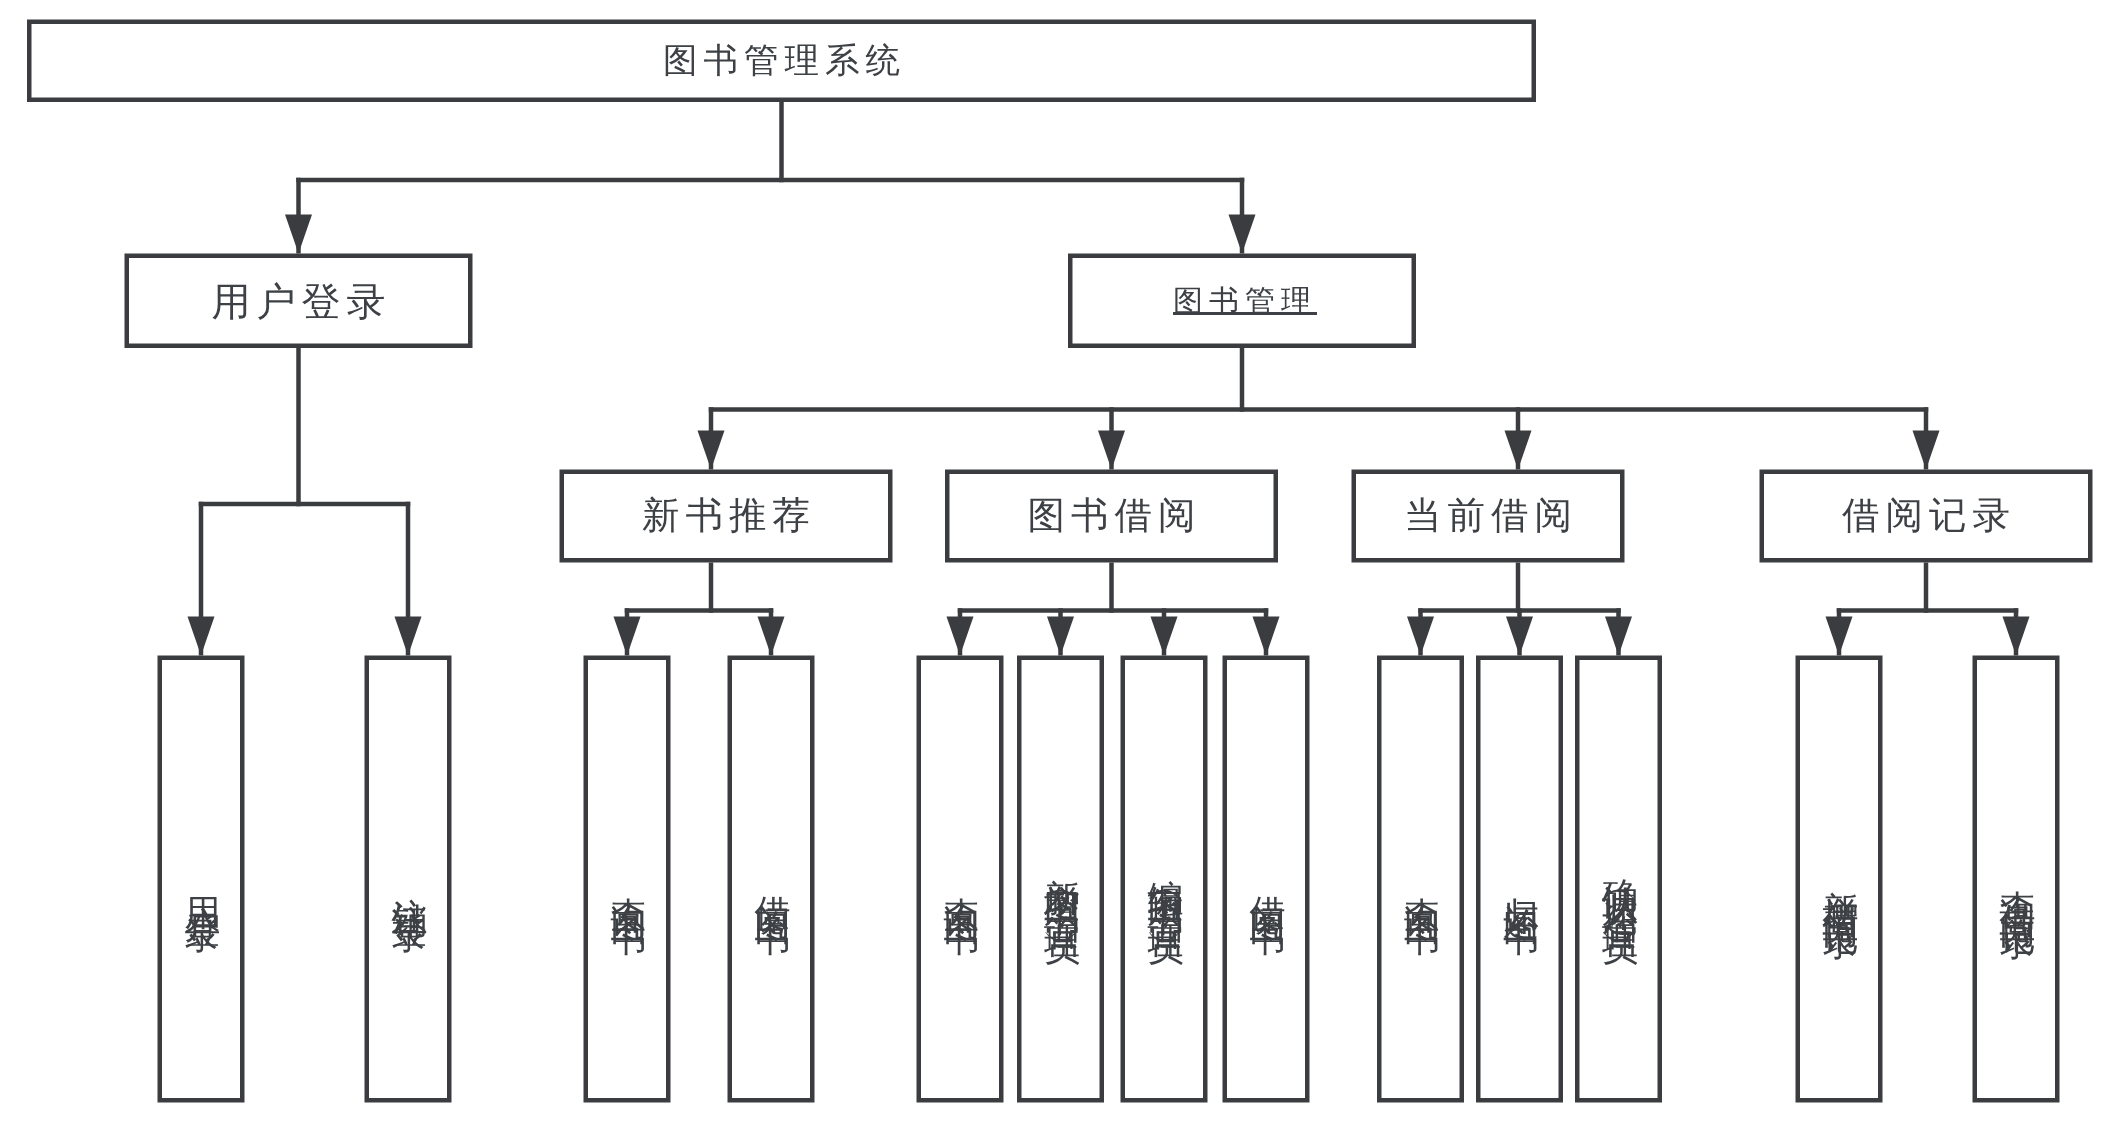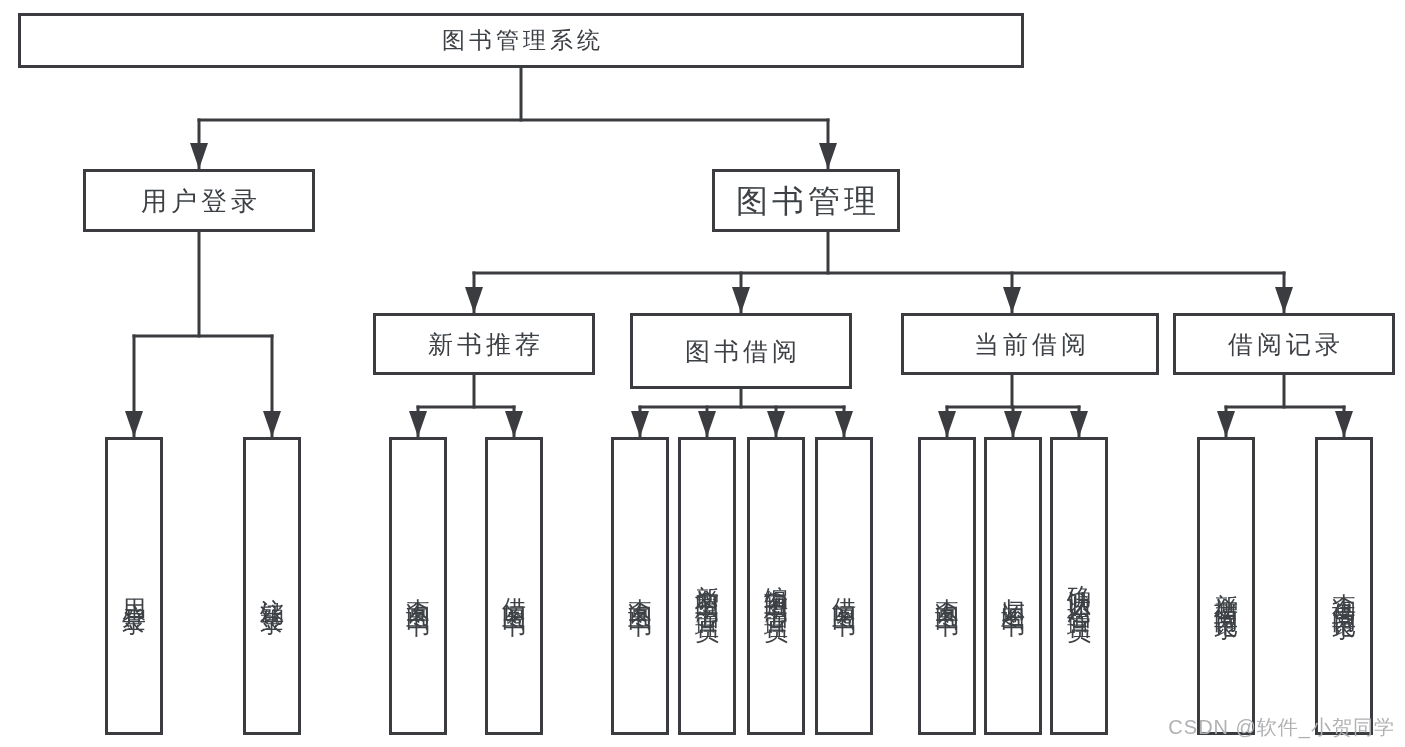--- a/index.html
+++ b/index.html
@@ -101,33 +101,32 @@
       <polygon points="835,411 853,411 844,437" fill="#3a3c3f"></polygon>
       <polygon points="938,411 956,411 947,437" fill="#3a3c3f"></polygon>
       <polygon points="1004,411 1022,411 1013,437" fill="#3a3c3f"></polygon>
       <polygon points="1070,411 1088,411 1079,437" fill="#3a3c3f"></polygon>
       <polygon points="1217,411 1235,411 1226,437" fill="#3a3c3f"></polygon>
       <polygon points="1335,411 1353,411 1344,437" fill="#3a3c3f"></polygon>
     </svg>
   <div id="nodes-layer">
       <div class="node h" style="left: 18px; top: 13px; width: 1006px; height: 55px; font-size: 23px;">图书管理系统</div>
       <div class="node h" style="left: 83px; top: 169px; width: 232px; height: 63px; font-size: 26px;">用户登录</div>
-      <div class="node h" style="left: 712px; top: 169px; width: 188px; height: 63px; font-size: 32px;">图书管理</div>
+      <div class="node h" style="left: 712px; top: 169px; width: 232px; height: 63px; font-size: 20px; text-decoration: underline;">图书管理</div>
       <div class="node h" style="left: 373px; top: 313px; width: 222px; height: 62px; font-size: 25px;">新书推荐</div>
-      <div class="node h" style="left: 630px; top: 313px; width: 222px; height: 76px; font-size: 25px;">图书借阅</div>
-      <div class="node h" style="left: 901px; top: 313px; width: 258px; height: 62px; font-size: 25px;">当前借阅</div>
+      <div class="node h" style="left: 630px; top: 313px; width: 222px; height: 62px; font-size: 25px;">图书借阅</div>
+      <div class="node h" style="left: 901px; top: 313px; width: 182px; height: 62px; font-size: 25px;">当前借阅</div>
       <div class="node h" style="left: 1173px; top: 313px; width: 222px; height: 62px; font-size: 25px;">借阅记录</div>
       <div class="node v" style="left: 105px; top: 437px; width: 58px; height: 298px;">用户登录</div>
       <div class="node v" style="left: 243px; top: 437px; width: 58px; height: 298px;">注销登录</div>
       <div class="node v" style="left: 389px; top: 437px; width: 58px; height: 298px;">查询图书</div>
       <div class="node v" style="left: 485px; top: 437px; width: 58px; height: 298px;">借阅图书</div>
       <div class="node v" style="left: 611px; top: 437px; width: 58px; height: 298px;">查询图书</div>
       <div class="node v" style="left: 678px; top: 437px; width: 58px; height: 298px;">新增图书（管理员）</div>
       <div class="node v" style="left: 747px; top: 437px; width: 58px; height: 298px;">编辑图书（管理员）</div>
       <div class="node v" style="left: 815px; top: 437px; width: 58px; height: 298px;">借阅图书</div>
       <div class="node v" style="left: 918px; top: 437px; width: 58px; height: 298px;">查询图书</div>
       <div class="node v" style="left: 984px; top: 437px; width: 58px; height: 298px;">归还图书</div>
       <div class="node v" style="left: 1050px; top: 437px; width: 58px; height: 298px;">确认归还（管理员）</div>
       <div class="node v" style="left: 1197px; top: 437px; width: 58px; height: 298px;">新增借阅记录</div>
       <div class="node v" style="left: 1315px; top: 437px; width: 58px; height: 298px;">查询借阅记录</div>
     </div>
-  <div class="watermark">CSDN @软件_小贺同学</div>
 </div>
 
 </body></html>

